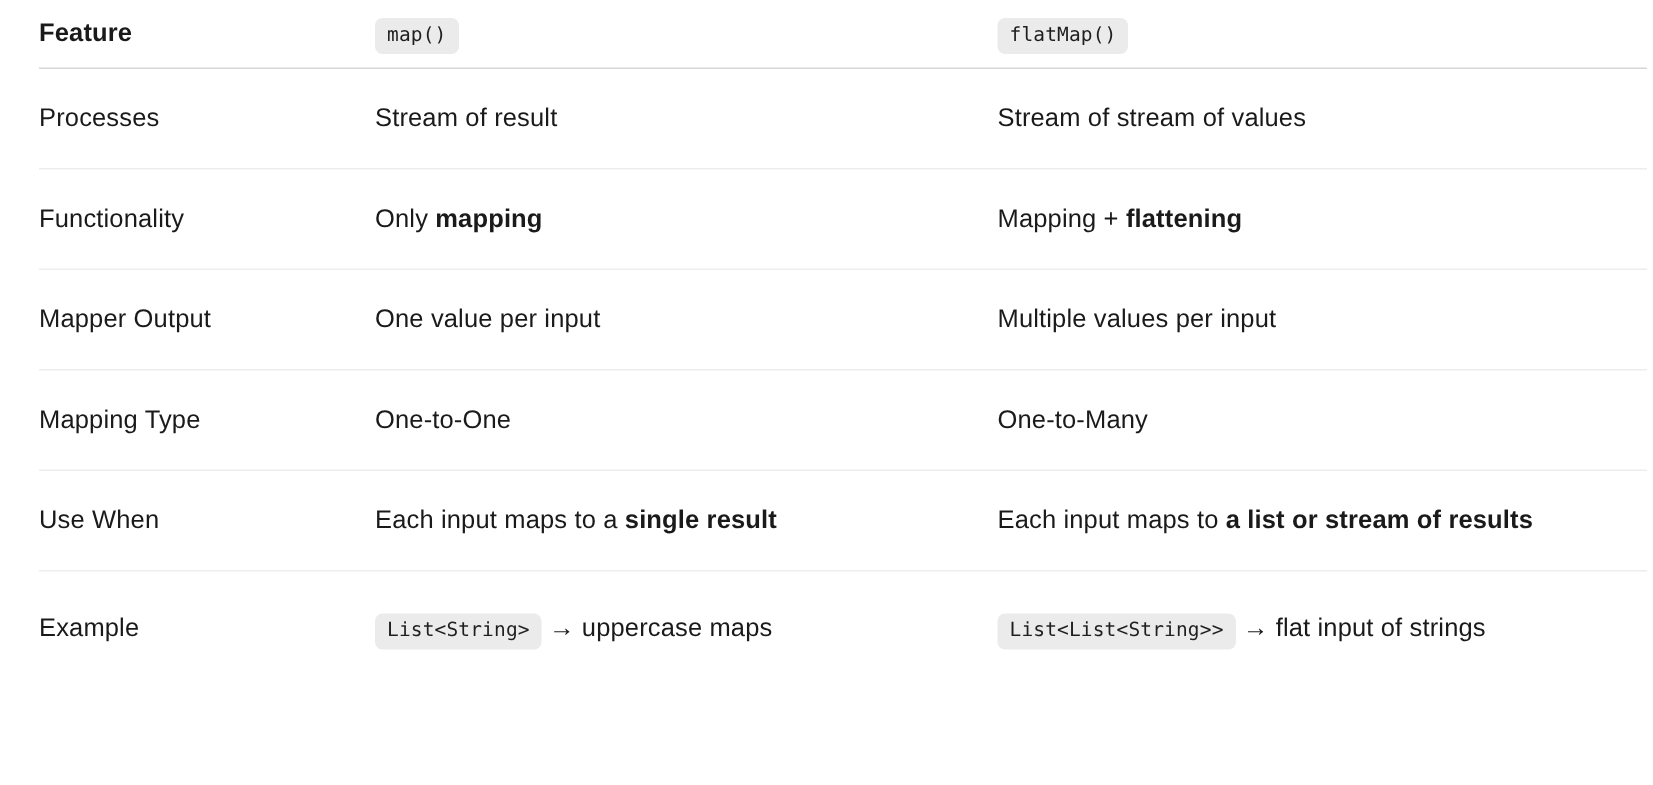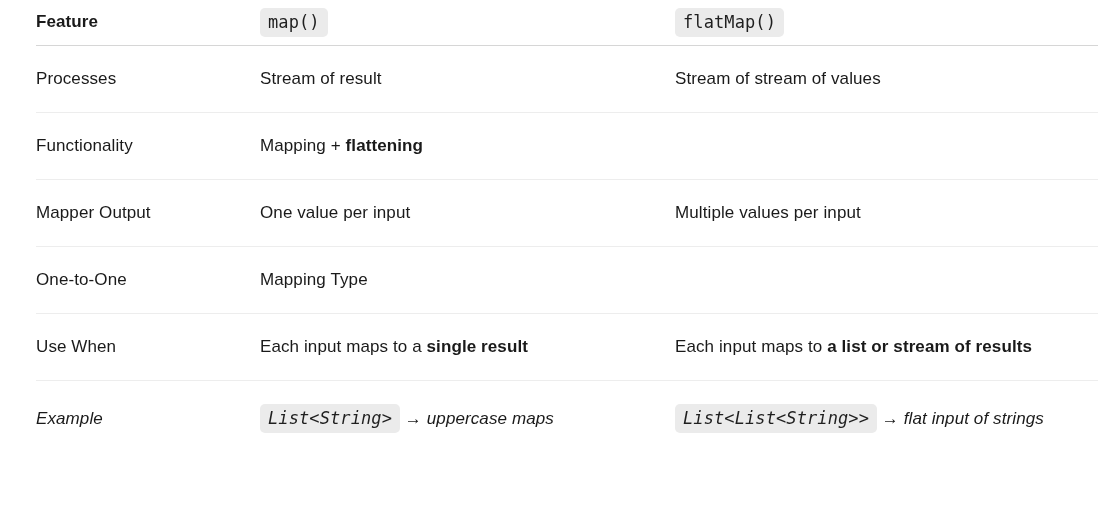--- a/index.html
+++ b/index.html
@@ -8,46 +8,45 @@
     width: 1102px;
     height: 523px;
     overflow: hidden;
     font-family: "Liberation Sans", "DejaVu Sans", sans-serif;
     color: #1a1a1a;
   }
   .table {
     width: 1102px;
   }
   .row {
-    margin-left: 36px;
+    margin-left: 26px;
     margin-right: 4px;
     display: grid;
     grid-template-columns: 224px 415px 1fr;
     align-items: center;
     height: 67px;
     border-bottom: 1px solid #ededed;
     font-size: 17px;
     letter-spacing: 0.1px;
   }
   .row.header {
     height: 46px;
     border-bottom: 1px solid #d6d6d6;
   }
   .row:last-child {
     border-bottom: none;
     height: 76px;
-    font-style: italic;
   }
   .cell { line-height: 1.35; padding-right: 12px; white-space: nowrap; }
   .label { font-weight: 400; }
   .header .label { font-weight: 700; }
   strong { font-weight: 700; }
   .code {
     font-family: "DejaVu Sans Mono", "Liberation Mono", monospace;
-    font-size: 17px;
+    font-size: 13px;
     background: #ebebeb;
     color: #1f1f1f;
     border-radius: 5px;
     padding: 4px 8px 5px 8px;
     white-space: nowrap;
   }
   .arrow { color: #1a1a1a; }
 </style>
 </head>
 <body>
@@ -63,30 +62,32 @@
     </div>
   </div>
   <div id="rows-host">
       <div class="row">
         <div class="cell label">Processes</div>
         <div class="cell"><span>Stream of result</span></div>
         <div class="cell"><span>Stream of stream of values</span></div>
       </div>
       <div class="row">
         <div class="cell label">Functionality</div>
+        <div class="cell"><span>Only </span><strong>mapping</strong></div>
         <div class="cell"><span>Mapping + </span><strong>flattening</strong></div>
       </div>
       <div class="row">
         <div class="cell label">Mapper Output</div>
         <div class="cell"><span>One value per input</span></div>
         <div class="cell"><span>Multiple values per input</span></div>
       </div>
       <div class="row">
+        <div class="cell label">Mapping Type</div>
         <div class="cell"><span>One-to-One</span></div>
-        <div class="cell label">Mapping Type</div>
+        <div class="cell"><span>One-to-Many</span></div>
       </div>
       <div class="row">
         <div class="cell label">Use When</div>
         <div class="cell"><span>Each input maps to a </span><strong>single result</strong></div>
         <div class="cell"><span>Each input maps to </span><strong>a list or stream of results</strong></div>
       </div>
       <div class="row">
         <div class="cell label">Example</div>
         <div class="cell"><span class="code">List&lt;String&gt;</span><span class="arrow"> → </span><span>uppercase maps</span></div>
         <div class="cell"><span class="code">List&lt;List&lt;String&gt;&gt;</span><span class="arrow"> → </span><span>flat input of strings</span></div>

